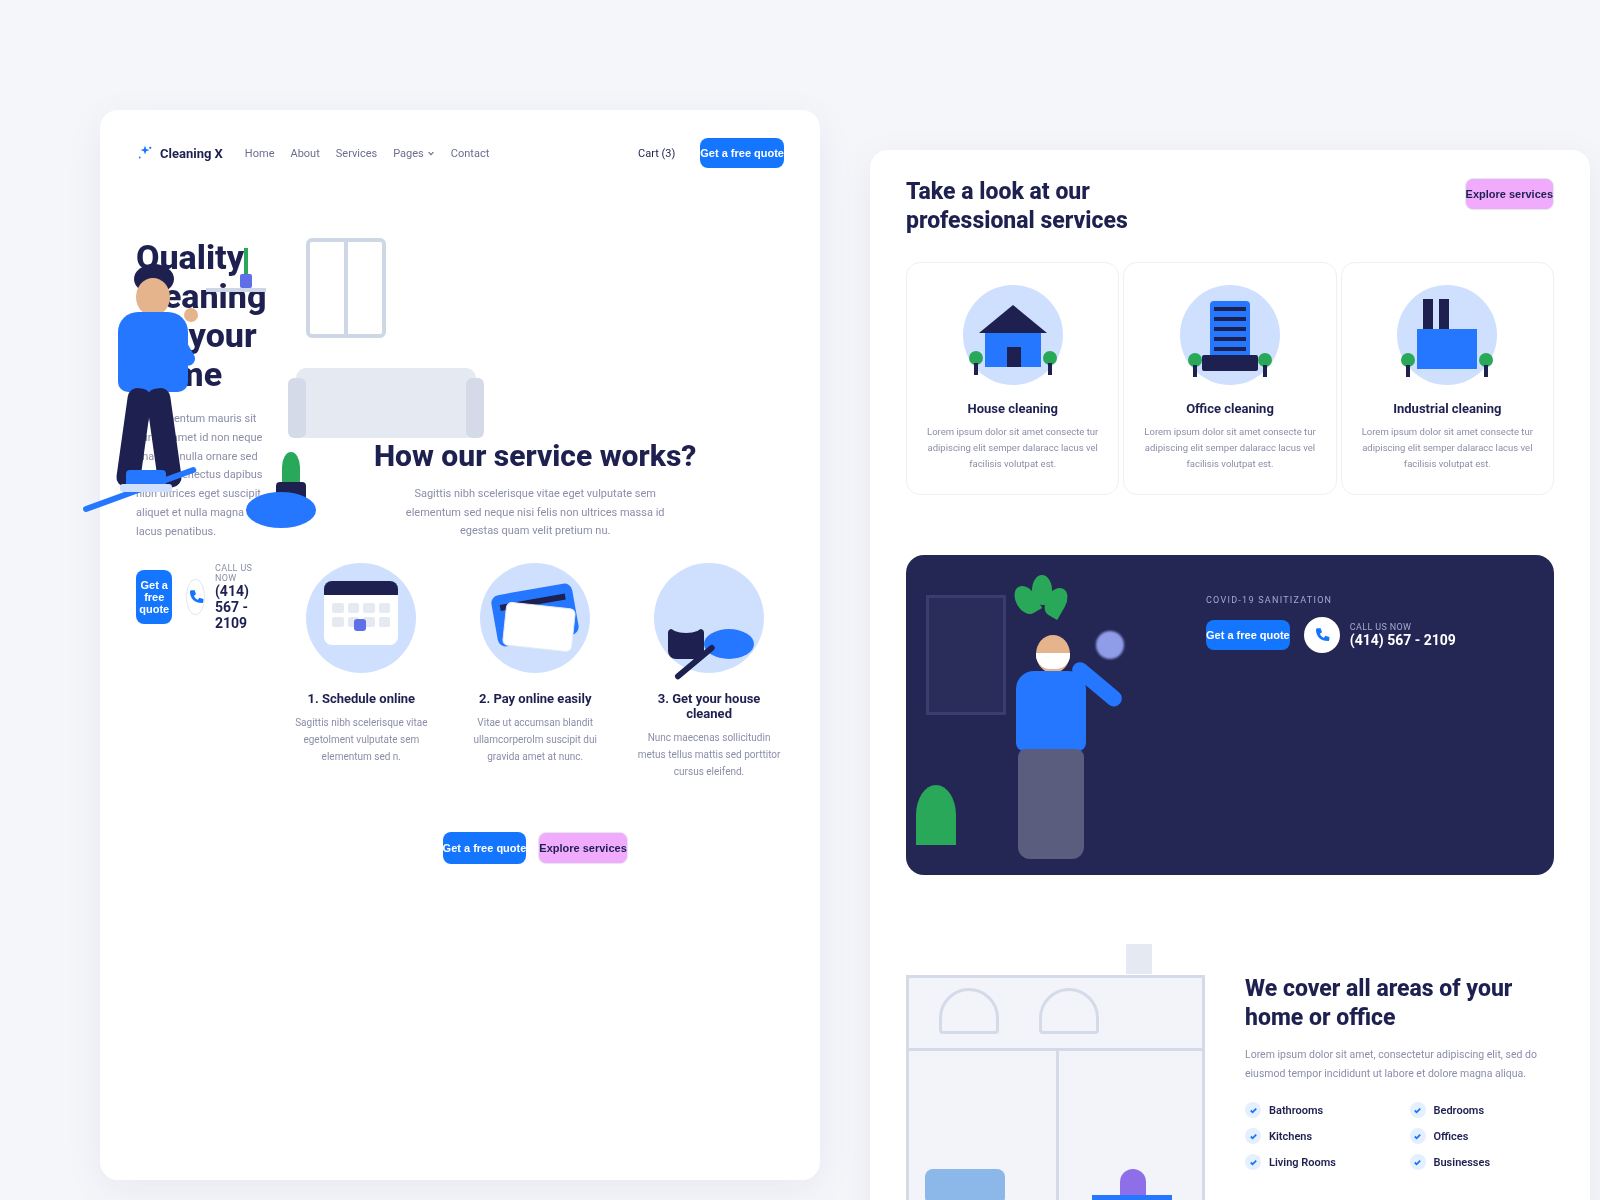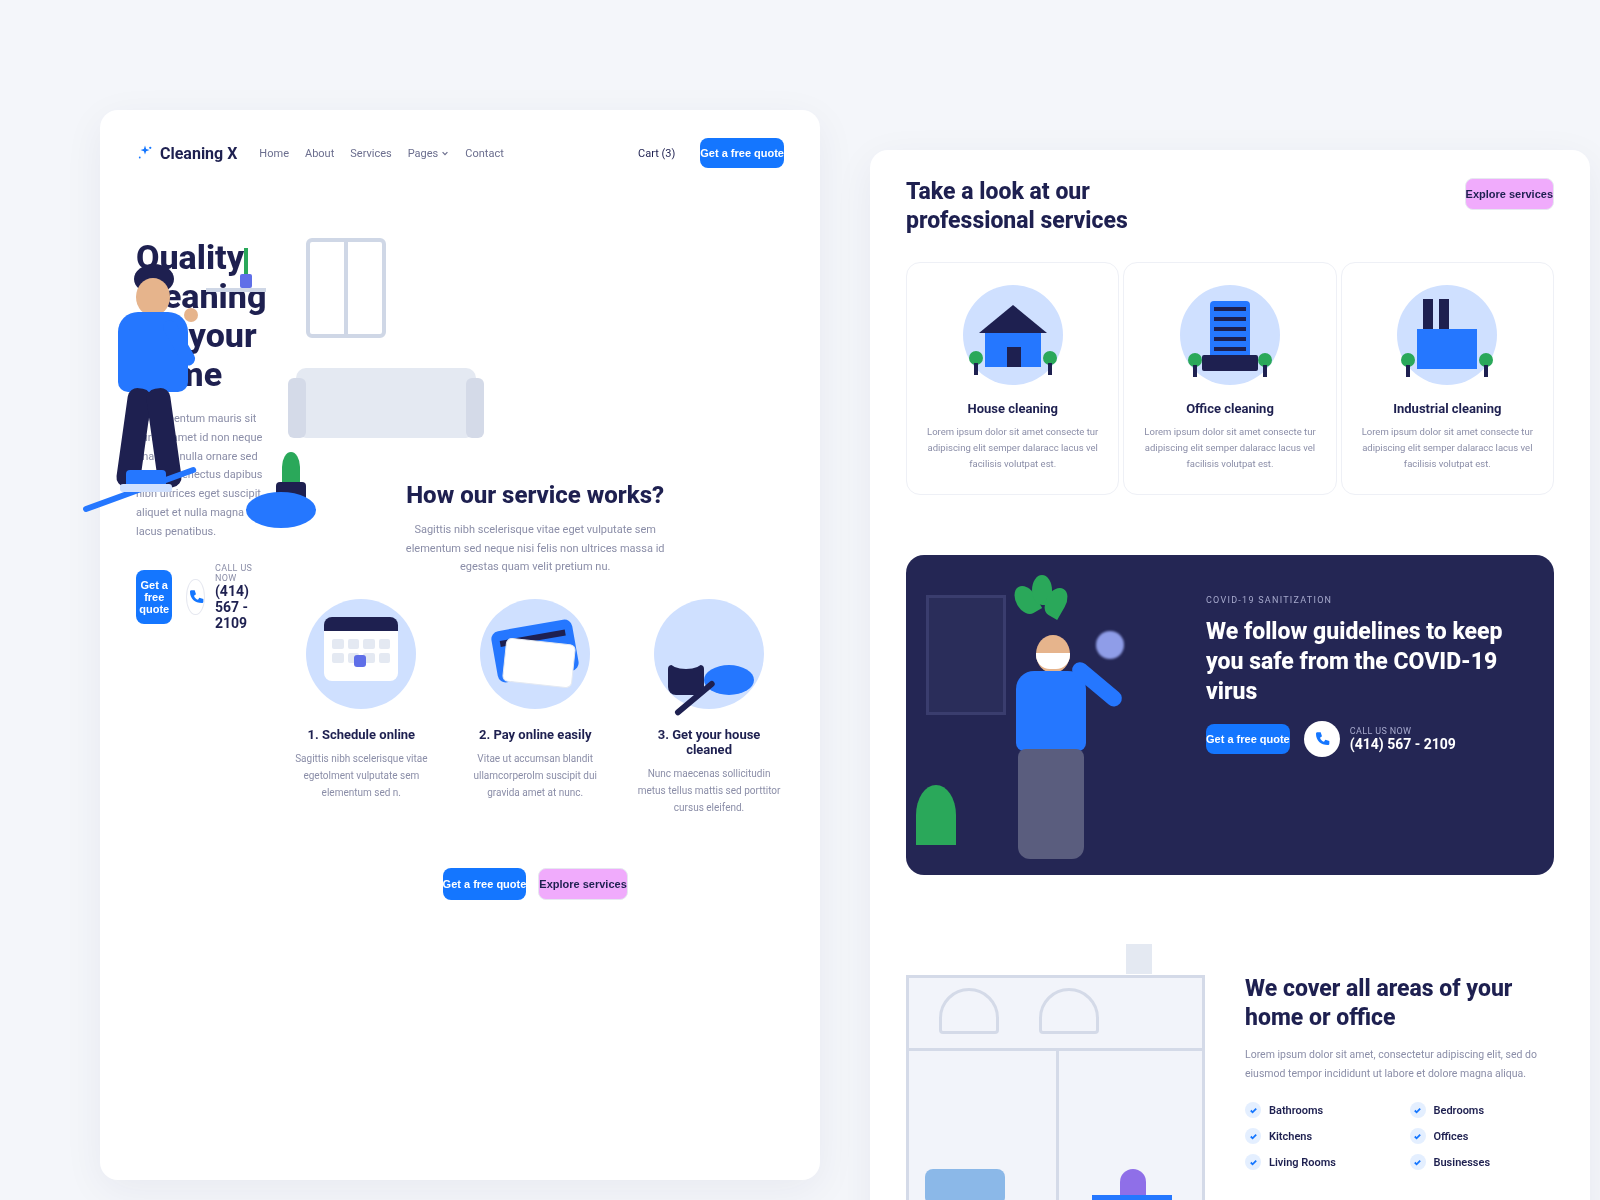--- a/index.html
+++ b/index.html
@@ -30,21 +30,21 @@
   width: 720px;
   height: 1150px;
   background: #fff;
   border-radius: 18px;
   box-shadow: 0 10px 40px rgba(30,32,80,.06);
   padding: 28px 36px;
 }
 
 .nav { display:flex; align-items:center; justify-content:space-between; }
 .nav-left { display:flex; align-items:center; gap:22px; }
-.logo { display:flex; align-items:center; gap:6px; font-weight:700; font-size:16px; }
+.logo { display:flex; align-items:center; gap:6px; font-weight:700; font-size:13px; }
 .logo-mark { width:18px; height:18px; position:relative; }
 .logo-mark svg { width:18px; height:18px; }
 .nav-links { display:flex; gap:16px; font-size:11px; color:#6b6e8e; }
 .nav-links span { display:flex; align-items:center; gap:3px; cursor:pointer; }
 .nav-right { display:flex; align-items:center; gap:25px; }
 .cart { font-size:11px; color:#1e2050; }
 .btn { background:#1476ff; color:#fff; border:none; border-radius:8px; padding:9px 0; font-size:11px; font-weight:600; cursor:pointer; }
 .btn-outline { background:#f0abfc; color:#1e2050; border:1px solid #e6e8f0; }
 
 .hero { display:flex; margin-top:70px; gap:10px; }
@@ -78,21 +78,21 @@
 .p-arm { position:absolute; top:40px; left:86px; width:14px; height:50px; background:#2577ff; border-radius:8px; transform:rotate(-30deg); }
 .p-hand { position:absolute; top:30px; left:98px; width:14px; height:14px; background:#e6b48c; border-radius:50%; }
 .p-leg1 { position:absolute; top:110px; left:36px; width:24px; height:100px; background:#1e2050; border-radius:10px; transform:rotate(8deg); }
 .p-leg2 { position:absolute; top:110px; left:66px; width:24px; height:100px; background:#1e2050; border-radius:10px; transform:rotate(-8deg); }
 .vacuum { position:absolute; right:-40px; bottom:10px; width:70px; height:36px; background:#2577ff; border-radius:50%; }
 .vacuum-hose { position:absolute; right:30px; bottom:36px; width:120px; height:6px; background:#2577ff; border-radius:4px; transform:rotate(-20deg); transform-origin:right; }
 .vacuum-head { position:absolute; left:40px; bottom:20px; width:40px; height:18px; background:#2577ff; border-radius:4px; }
 .vacuum-head::before { content:""; position:absolute; left:-6px; bottom:-4px; width:52px; height:8px; background:#cfe0ff; border-radius:3px; }
 
 .how { margin-top:200px; text-align:center; }
-.how h2 { font-size:24px; font-weight:800; color:#1e2050; margin-bottom:12px;margin-top:43px; }
+.how h2 { font-size:30px; font-weight:800; color:#1e2050; margin-bottom:12px; }
 .how-sub { font-size:11px; color:#8b8ea8; max-width:380px; margin:0 auto 36px; line-height:1.7; }
 .steps { display:flex; gap:24px; justify-content:space-between; margin-bottom:30px; }
 .step { flex:1; }
 .step-ic { width:110px; height:110px; margin:0 auto 18px; background:#cfe0ff; border-radius:50%; position:relative; }
 .step h3 { font-size:13px; font-weight:700; margin-bottom:8px; }
 .step p { font-size:10px; color:#8b8ea8; line-height:1.7; }
 .ic-cal { position:absolute; left:18px; top:18px; width:74px; height:64px; background:#fff; border-radius:8px; border-top:14px solid #1e2050; }
 .ic-cal::after { content:""; position:absolute; left:30px; top:24px; width:12px; height:12px; background:#5f6fe8; border-radius:3px; }
 .ic-cal-grid { position:absolute; left:8px; top:8px; right:8px; bottom:8px; display:grid; grid-template-columns:repeat(4,1fr); grid-auto-rows:10px; gap:4px; }
 .ic-cal-grid span { background:#e4e9f2; border-radius:2px; }
@@ -340,21 +340,20 @@
         <div class="c-hair"></div>
             <div class="c-head"></div>
             <div class="c-mask"></div>
         <div class="c-body"></div>
             <div class="c-arm"></div>
             <div class="c-duster"></div>
         <div class="c-legs"></div>
       </div>
     </div>
     <div class="covid-tag">COVID-19 SANITIZATION</div>
-    <h2>We follow guidelines to keep you safe from the COVID-19 virus</h2>
     <div class="covid-cta">
       <button class="btn">Get a free quote</button>
       <div class="phone-box">
         <div class="phone-circ">
           <svg width="16" height="16" viewBox="0 0 24 24" fill="#1476ff">
                 <path d="M6 2h4l2 6-3 2c1 3 3 5 6 6l2-3 6 2v4c0 1-1 2-2 2C10 21 3 14 3 4c0-1 1-2 2-2z"></path>
               </svg>
         </div>
         <div>
           <div class="phone-label">CALL US NOW</div>

